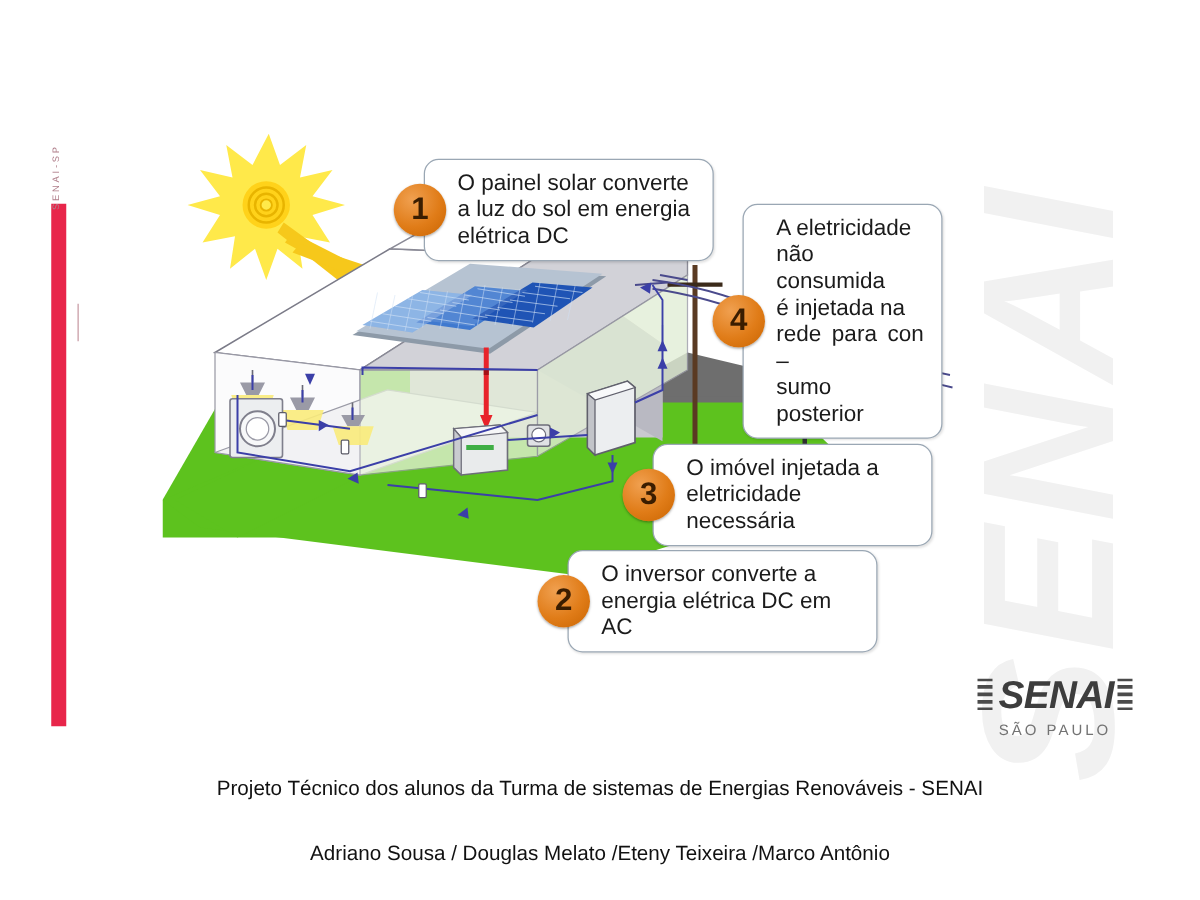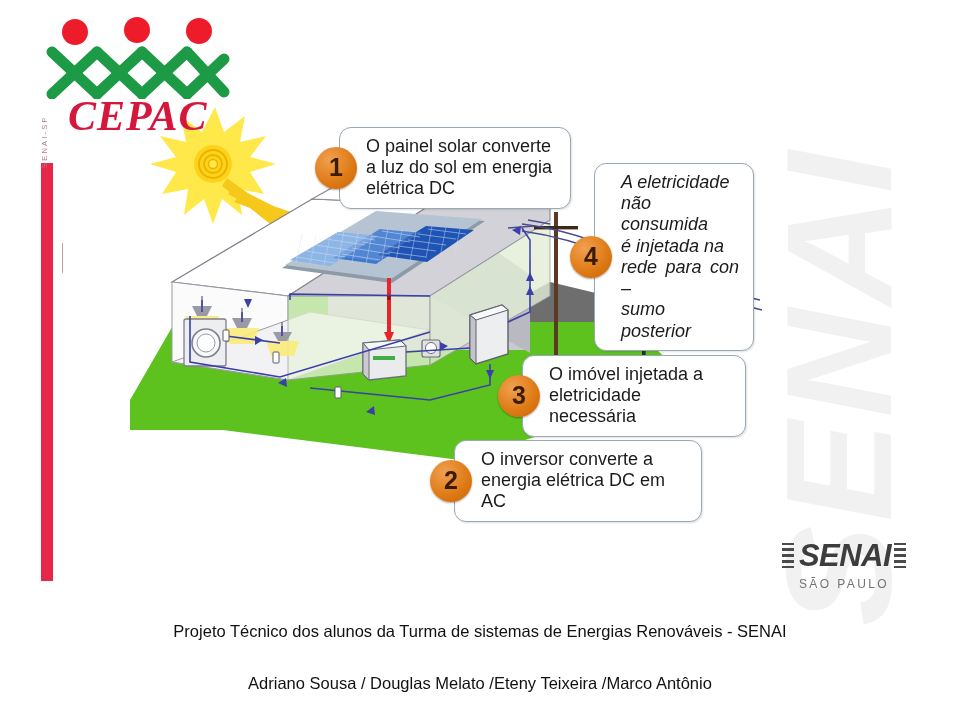--- a/index.html
+++ b/index.html
@@ -100,21 +100,21 @@
     box-shadow: 1px 1px 2px rgba(0,0,0,.12);
     white-space: pre-line;
   }
   #callout-1 { left: 315px; top: 127px; }
   #callout-1 .callout-box { width: 232px; }
   #callout-2 { left: 430px; top: 440px; }
   #callout-2 .callout-box { width: 248px; }
   #callout-3 { left: 498px; top: 355px; }
   #callout-3 .callout-box { width: 224px; }
   #callout-4 { left: 570px; top: 163px; }
-  #callout-4 .callout-box { width: 160px; text-align: justify; font-style: italic; }
+  #callout-4 .callout-box { width: 160px; text-align: justify; }
 
   
   .senai-logo { position: absolute; left: 778px; top: 540px; width: 132px; height: 56px; z-index: 6; }
   .senai-logo-row { display: flex; align-items: center; justify-content: center; }
   .senai-ticks { display: flex; flex-direction: column; justify-content: space-between; height: 26px; }
   .senai-ticks span { display: block; width: 12px; height: 2.6px; background: #4b4b4b; }
   .senai-ticks.left span { margin-right: 2px; }
   .senai-word {
     font-size: 31px; font-weight: bold; font-style: italic;
     color: #3d3d3d; letter-spacing: -0.5px;
@@ -130,38 +130,20 @@
   #caption-line-1 { top: 622px; font-size: 16.5px; }
   #caption-line-2 { top: 674px; font-size: 16.5px; }
 </style>
 </head>
 <body>
 
 <div id="slide">
 
   <div class="watermark">SENAI</div>
 
-  <div class="cepac-logo">
-    <svg class="cepac-mark" viewBox="0 0 195 85">
-      <g stroke="#1d9a45" stroke-width="11" stroke-linecap="round" fill="none">
-        <path d="M12 80 L57 38"></path>
-          <path d="M12 38 L57 80"></path>
-        <path d="M57 80 L102 38"></path>
-          <path d="M57 38 L102 80"></path>
-        <path d="M102 80 L147 38"></path>
-          <path d="M102 38 L147 80"></path>
-        <path d="M147 80 L184 45"></path>
-          <path d="M147 38 L184 78"></path>
-      </g>
-      <circle cx="35" cy="18" r="13" fill="#ee1c2a"></circle>
-      <circle cx="97" cy="16" r="13" fill="#ee1c2a"></circle>
-      <circle cx="159" cy="17" r="13" fill="#ee1c2a"></circle>
-    </svg>
-    <div class="cepac-word">CEPAC</div>
-  </div>
 
   <div class="red-bar"></div>
   <div class="senai-sp-label">SENAI-SP</div>
   <div class="senai-sp-rule"></div>
 
   <div class="stage">
     <svg width="640" height="420" viewBox="0 0 640 420">
 
       <polygon points="0,300 60,196 470,196 580,300 580,330 0,330" fill="#5dc21e"></polygon>
       <polygon points="0,300 245,196 470,196 525,300 330,360 30,322" fill="#5dc21e"></polygon>

